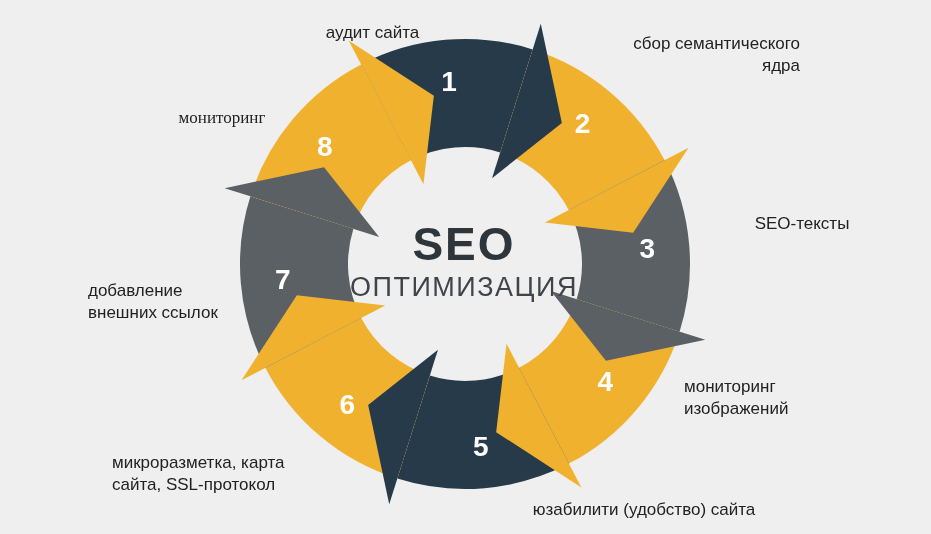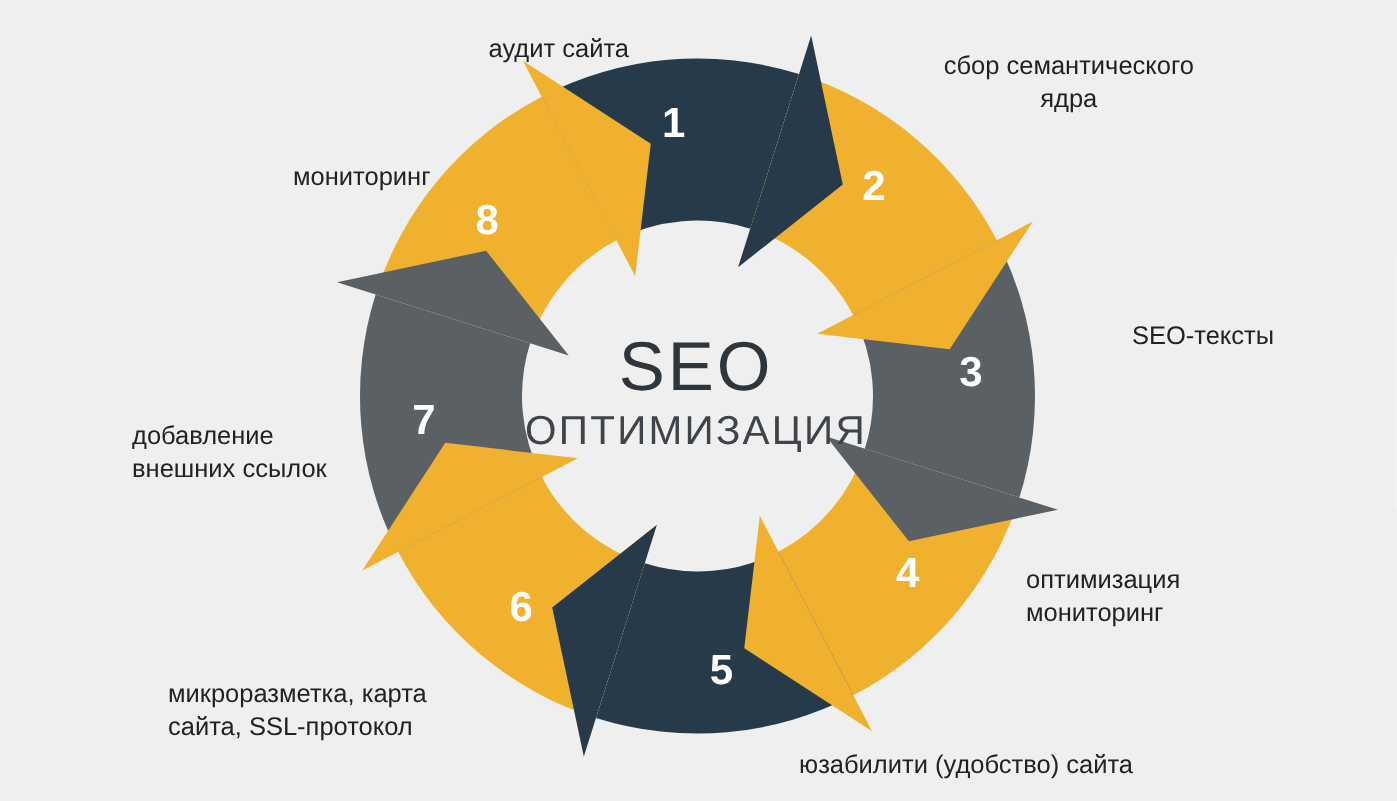--- a/index.html
+++ b/index.html
@@ -25,21 +25,21 @@
   .center-text{
     position:absolute;
     left:464px;top:262px;
     transform:translate(-50%,-50%);
     text-align:center;
     white-space:nowrap;
   }
   .center-title{
     display:block;
     font-size:46px;
-    font-weight:normal;
+    font-weight:bold;
     letter-spacing:2px;
     line-height:1.0;
   }
   .center-subtitle{
     display:block;
     font-size:27px;
     font-weight:normal;
     letter-spacing:1.5px;
     margin-top:5px;
   }
@@ -71,26 +71,26 @@
       <text x="647.3" y="248.1" class="seg-num" fill="#ffffff">3</text>
       <text x="605.2" y="381.6" class="seg-num" fill="#ffffff">4</text>
       <text x="480.9" y="446.3" class="seg-num" fill="#ffffff">5</text>
       <text x="347.4" y="404.2" class="seg-num" fill="#ffffff">6</text>
       <text x="282.7" y="279.9" class="seg-num" fill="#ffffff">7</text>
       <text x="324.8" y="146.4" class="seg-num" fill="#ffffff">8</text>
     </svg>
 
   <div id="labels">
       <div class="seg-label" style="left: 280px; top: 22px; width: 185px; text-align: center;">аудит сайта</div>
-      <div class="seg-label" style="left: 625px; top: 33px; width: 175px; text-align: center;">сбор семантического ядра</div>
+      <div class="seg-label" style="left: 625px; top: 33px; width: 175px; text-align: right;">сбор семантического ядра</div>
       <div class="seg-label" style="left: 717px; top: 213px; width: 170px; text-align: center;">SEO-тексты</div>
-      <div class="seg-label" style="left: 684px; top: 376px; width: 135px; text-align: left;">оптимизация мониторинг</div>
+      <div class="seg-label" style="left: 684px; top: 376px; width: 135px; text-align: left;">мониторинг изображений</div>
       <div class="seg-label" style="left: 504px; top: 499px; width: 280px; text-align: center;">юзабилити (удобство) сайта</div>
       <div class="seg-label" style="left: 112px; top: 452px; width: 205px; ">микроразметка, карта сайта, SSL-протокол</div>
       <div class="seg-label" style="left: 88px; top: 280px; width: 130px; text-align: left;">добавление внешних ссылок</div>
-      <div class="seg-label" style="left: 157px; top: 107px; width: 130px; text-align: right;">мониторинг</div>
+      <div class="seg-label" style="left: 157px; top: 107px; width: 130px; text-align: center; font-family: Liberation Serif, serif;">мониторинг</div>
     </div>
 
   <div class="center-text">
     <span class="center-title" style="color: rgb(46, 53, 59);">SEO</span>
     <span class="center-subtitle" style="color: rgb(62, 68, 74);">ОПТИМИЗАЦИЯ</span>
   </div>
 </div>
 
 </body></html>

